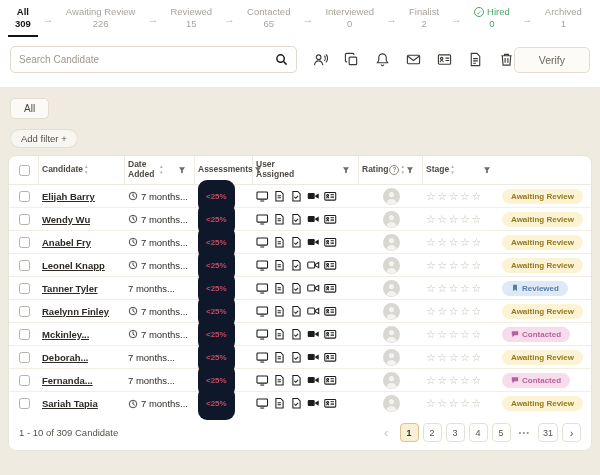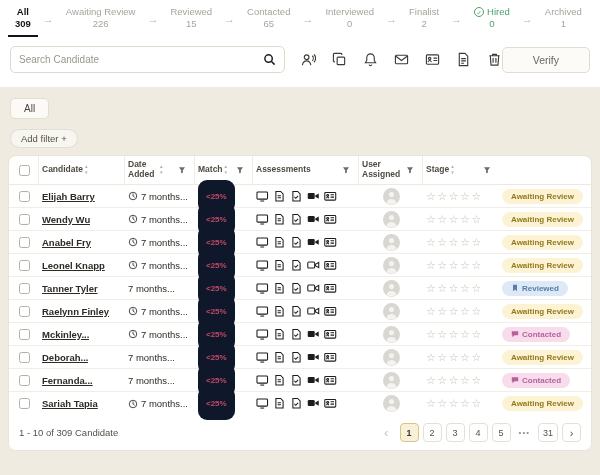--- a/index.html
+++ b/index.html
@@ -19,21 +19,21 @@
   .tab.hired .tab-check{display:inline-block}
   .tab-arrow{align-self:center;color:#b8b4ab;font-size:11px;padding:0 5px;user-select:none}
 
   .toolbar{display:flex;align-items:center;padding:9px 10px 12px;background:#fff}
   .search{display:flex;align-items:center;width:292px;height:27px;border:1px solid #dfdacd;border-radius:5px;padding:0 8px;background:#fff}
   .search input{border:none;outline:none;flex:1;font-size:10px;color:#333;font-family:inherit;background:transparent}
   .search input::placeholder{color:#9b978e}
   .search svg{width:13px;height:13px;color:#1d1d1d;flex:none}
   .tool-icons{display:flex;align-items:center;gap:16px;margin-left:16px}
   .tool-icons svg{width:15px;height:15px;color:#3c3a35;cursor:pointer}
-  .verify{margin-left:auto;padding:6px 30px;border:1px solid #e2ddd0;border-radius:5px;background:#fcfbf8;color:#6b675e;font-size:10.5px}
+  .verify{margin-left:auto;padding:6px 24px;border:1px solid #e2ddd0;border-radius:5px;background:#fcfbf8;color:#6b675e;font-size:10.5px}
 
   
   .chip-row{padding:11px 10px 0}
   .chip{padding:4px 13px;font-size:10px;border:1px solid #e3ded1;border-radius:5px;background:#fbfaf6;color:#4a463e}
   .filter-row{padding:9px 10px 7px}
   .add-filter{padding:3px 10px;font-size:9.5px;border:1px solid #e3ded1;border-radius:10px;background:#f8f6f0;color:#55514a}
 
   
   .card{margin:0 8px;background:#fff;border:1px solid #e9e4d8;border-radius:8px;overflow:hidden}
   .grid{display:grid;grid-template-columns:30px 86px 70px 58px 106px 64px 76px 1fr;align-items:center}
@@ -230,37 +230,38 @@
         <span class="lbl">Date Added</span>
         <span class="sort">
             <i>▲</i>
             <i>▼</i>
           </span>
         <svg class="funnel ml" viewBox="0 0 12 12">
             <path d="M1.5 2h9L7.3 6.3V10l-2.6 1V6.3z"></path>
           </svg>
       </div>
       <div class="th">
-        <span class="lbl">Match</span>
+        <span class="lbl">Assessments</span>
+        <svg class="funnel ml" viewBox="0 0 12 12">
+            <path d="M1.5 2h9L7.3 6.3V10l-2.6 1V6.3z"></path>
+          </svg>
+      </div>
+      <div class="th c-user-h">
+        <span class="lbl">User Assigned</span>
+        <svg class="funnel ml" viewBox="0 0 12 12">
+            <path d="M1.5 2h9L7.3 6.3V10l-2.6 1V6.3z"></path>
+          </svg>
+      </div>
+      <div class="th">
+        <span class="lbl">Rating</span>
+        <span class="help">?</span>
         <span class="sort">
             <i>▲</i>
             <i>▼</i>
           </span>
-        <svg class="funnel ml" viewBox="0 0 12 12">
-            <path d="M1.5 2h9L7.3 6.3V10l-2.6 1V6.3z"></path>
-          </svg>
-      </div>
-      <div class="th">
-        <span class="lbl">Assessments</span>
-        <svg class="funnel ml" viewBox="0 0 12 12">
-            <path d="M1.5 2h9L7.3 6.3V10l-2.6 1V6.3z"></path>
-          </svg>
-      </div>
-      <div class="th c-user-h">
-        <span class="lbl">User Assigned</span>
         <svg class="funnel ml" viewBox="0 0 12 12">
             <path d="M1.5 2h9L7.3 6.3V10l-2.6 1V6.3z"></path>
           </svg>
       </div>
       <div class="th">
         <span class="lbl">Stage</span>
         <span class="sort">
             <i>▲</i>
             <i>▼</i>
           </span>

